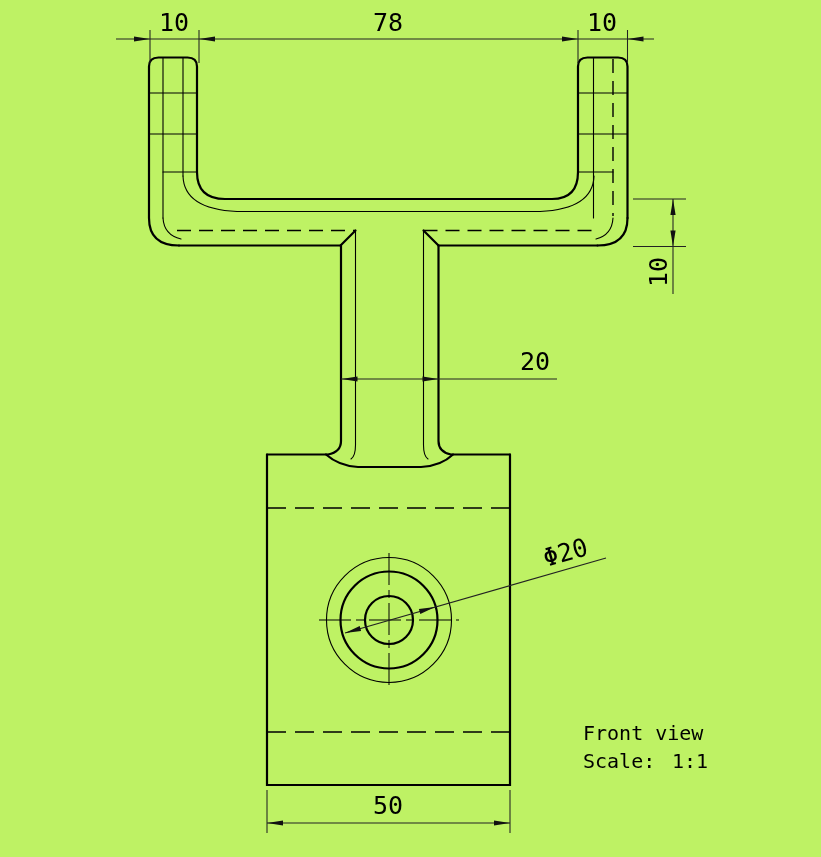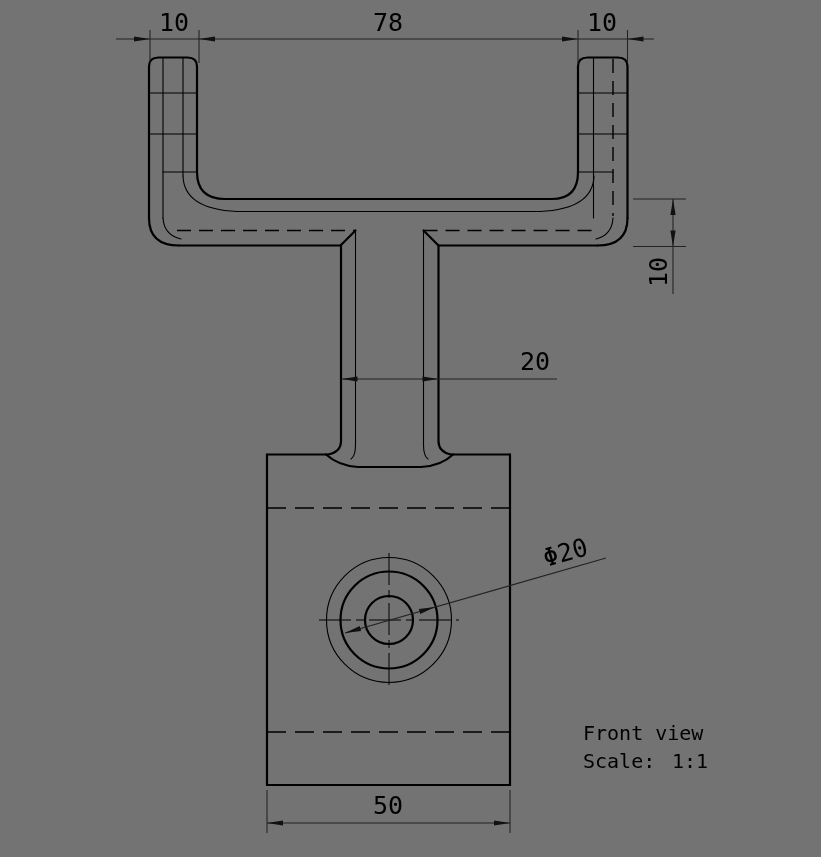--- a/index.html
+++ b/index.html
@@ -1,16 +1,16 @@
 <!DOCTYPE html>
 <html><head>
 <meta charset="utf-8">
 <style>
   html,body{margin:0;padding:0;background:#ffffff;}
-  .stage{position:relative;width:821px;height:857px;background:#737373;overflow:hidden;
+  .stage{position:relative;width:821px;height:857px;background:#bef264;overflow:hidden;
          font-family:"DejaVu Sans Mono","Liberation Mono",monospace;}
   svg{position:absolute;left:0;top:0;}
   .thick{stroke:#000;stroke-width:2.2;fill:none;stroke-linecap:round;}
   .thin{stroke:#000;stroke-width:1.1;fill:none;stroke-linecap:round;}
   .hidden-l{stroke:#000;stroke-width:1.4;fill:none;stroke-dasharray:14 8;}
   .hidden-b{stroke:#000;stroke-width:1.4;fill:none;stroke-dasharray:19 9;}
   .center-l{stroke:#000;stroke-width:1;fill:none;stroke-dasharray:32 5 8 5;}
   .dim{stroke:#222;stroke-width:1.05;fill:none;}
   .arrow{fill:#111;stroke:none;}
   .dimtext{font-family:"DejaVu Sans Mono","Liberation Mono",monospace;font-size:25px;fill:#000;}

